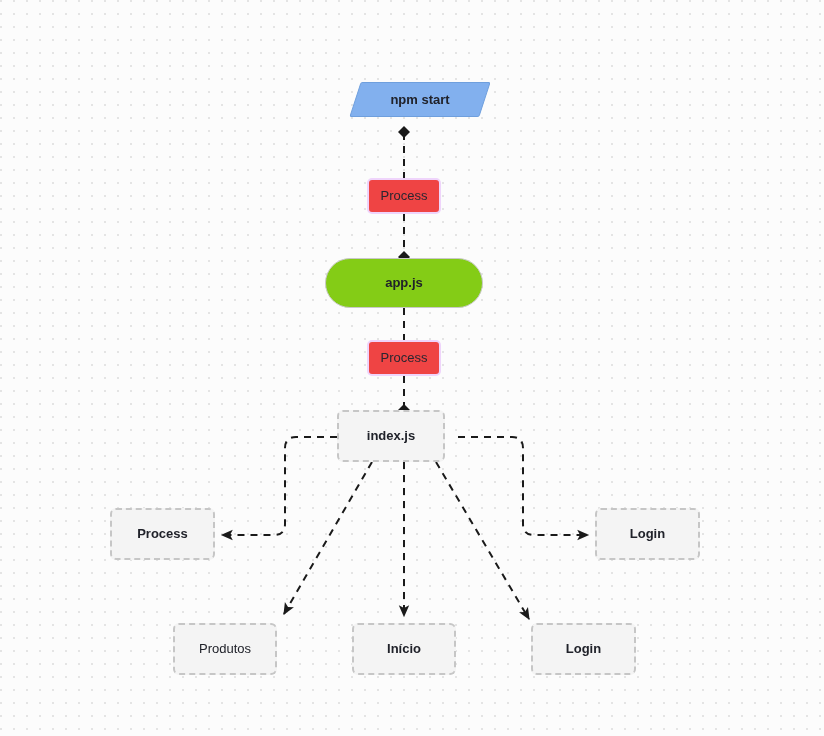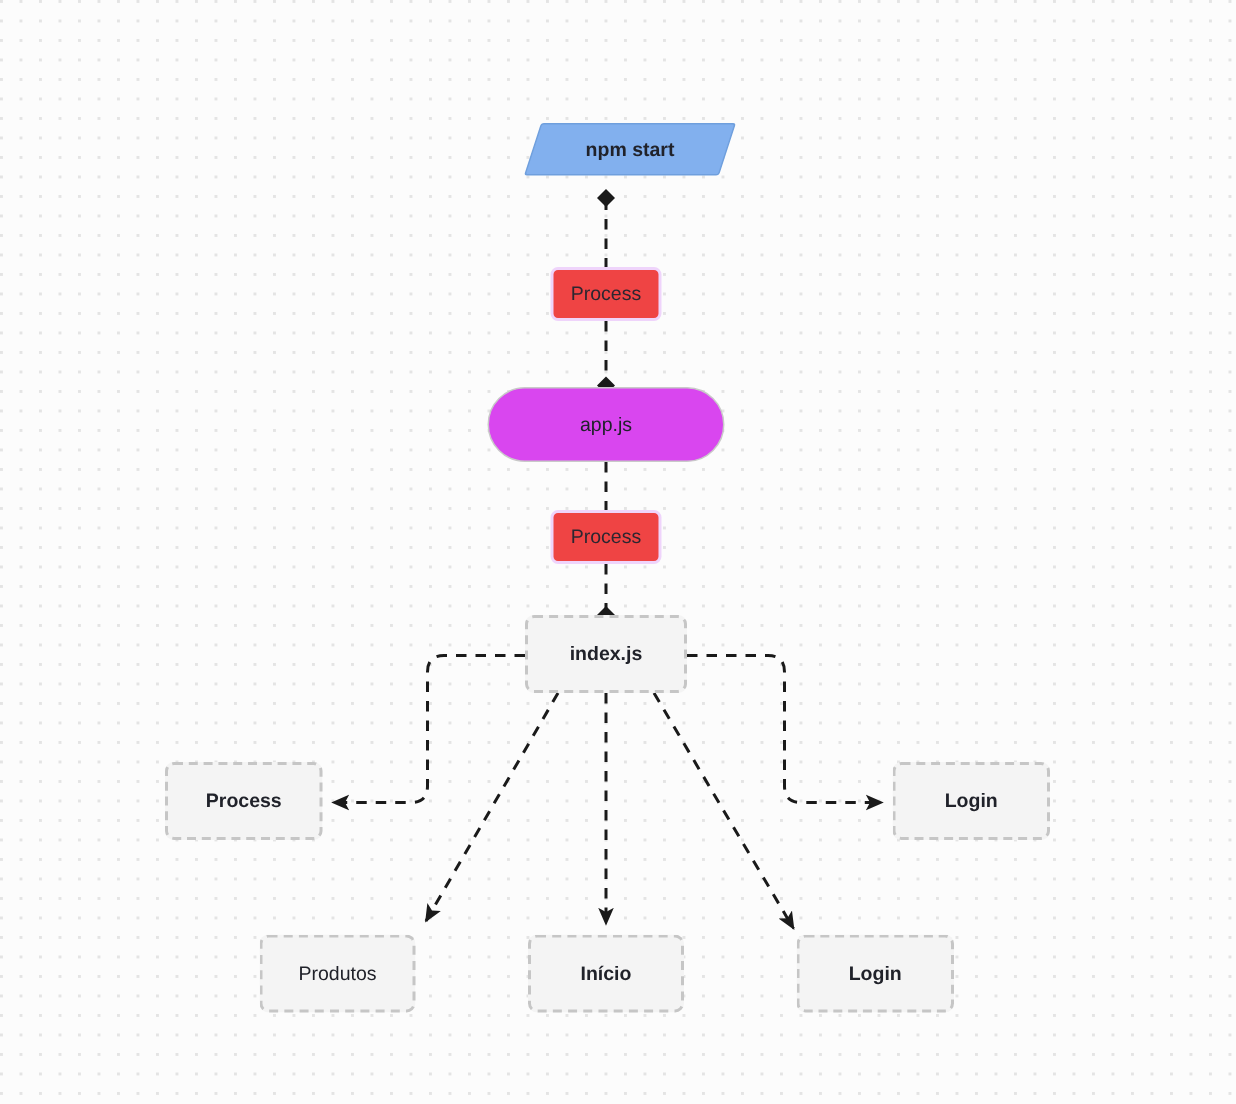--- a/index.html
+++ b/index.html
@@ -94,37 +94,37 @@
   }
   #node-process-1 { left: 367px; top: 178px; }
   #node-process-2 { left: 367px; top: 340px; }
 
   
   .node-pill {
     left: 325px;
     top: 258px;
     width: 158px;
     height: 50px;
-    background: #d946ef;
+    background: #84cc16;
     border: 1px solid #c9c9c9;
     border-radius: 25px;
     font-size: 13px;
-    font-weight: normal;
+    font-weight: bold;
   }
 
   
   .node-dashed {
     background: #f4f4f4;
     border: 2px dashed #c6c6c6;
     border-radius: 6px;
     font-size: 13px;
   }
   .node-dashed.bold { font-weight: bold; }
 
-  #node-indexjs  { left: 350px; top: 410px; width: 108px; height: 52px; text-align: right; }
+  #node-indexjs  { left: 337px; top: 410px; width: 108px; height: 52px; text-align: right; }
   #node-produtos { left: 110px; top: 508px; width: 105px; height: 52px; }
   #node-login    { left: 595px; top: 508px; width: 105px; height: 52px; }
   #node-contato  { left: 173px; top: 623px; width: 104px; height: 52px; }
   #node-inicio   { left: 352px; top: 623px; width: 104px; height: 52px; }
   #node-sobre    { left: 531px; top: 623px; width: 105px; height: 52px; }
 </style>
 </head>
 <body>
 
 <div id="canvas">

